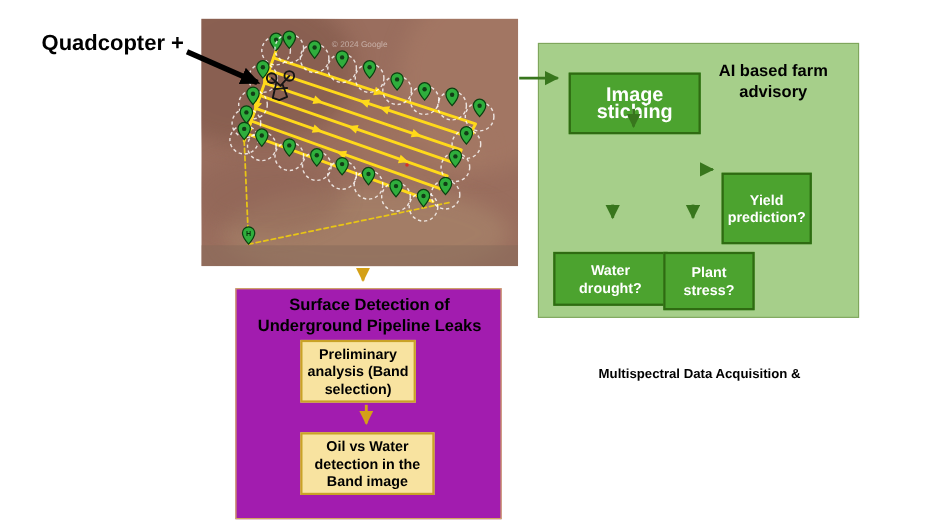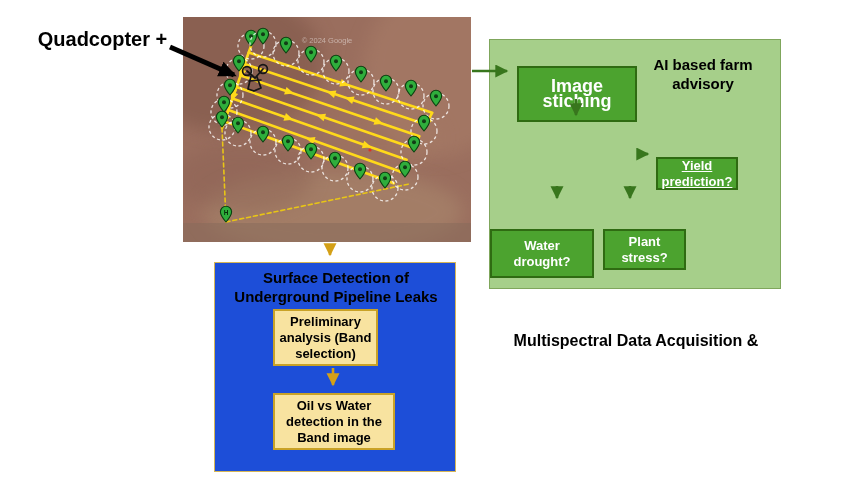--- a/index.html
+++ b/index.html
@@ -13,34 +13,34 @@
   }
   .gbox{background:#4CA32F;border:2px solid #2F6B12;color:#ffffff;font-size:13px;line-height:15.5px;padding:0 2px;}
   .gbox.big{font-size:18px;}
   .ybox{background:#F8E3A0;border:2px solid #C9A227;color:#000000;font-size:13px;line-height:16px;padding:0 3px;}
   .panel-green{
     position:absolute;left:489px;top:15px;width:292px;height:250px;
     background:#A6CF8A;border:1px solid #7FA65C;box-sizing:border-box;margin-top:24px;
   }
   .panel-yellow{
     position:absolute;left:214px;top:262px;width:242px;height:210px;
-    background:#1d4ed8;border:1px solid #D6B656;box-sizing:border-box;
+    background:#a21caf;border:1px solid #D6B656;box-sizing:border-box;
   }
   .panel-title{
     position:absolute;font-weight:bold;color:#000;text-align:center;
   }
   #farm-title{left:147px;top:16px;width:132px;font-size:15px;line-height:18.5px;}
   #pipe-title{left:10px;top:5px;width:222px;font-size:15px;line-height:19px;}
   #camera-label{
     position:absolute;left:25px;top:30px;width:155px;text-align:center;
     font-weight:bold;font-size:20px;line-height:18px;color:#000;
   }
   #main-title{
     position:absolute;left:458px;top:327px;width:356px;text-align:center;
-    font-weight:bold;font-size:16px;line-height:27px;color:#000;
+    font-weight:bold;font-size:12px;line-height:27px;color:#000;
   }
   #aerial{position:absolute;left:183px;top:17px;width:288px;height:225px;}
   #overlay{position:absolute;left:0;top:0;width:851px;height:481px;pointer-events:none;z-index:10;}
 </style>
 </head>
 <body>
 
 <div id="camera-label">
   <div>Quadcopter +</div>
 </div>
@@ -138,25 +138,25 @@
 
   <text x="144" y="26" font-size="7.5" fill="#ffffff" opacity="0.45" text-anchor="middle">© 2024 Google</text>
 </svg>
 
 <div class="panel-green">
   <div id="farm-title" class="panel-title">AI based farm advisory</div>
 
   <div class="box gbox big" style="left:27px;top:26px;width:120px;height:56px;">Image stiching</div>
 
 
-  <div class="box gbox" style="left:166px;top:117px;width:82px;height:33px;text-decoration:underline;">Yield prediction?</div>
+  <div class="box gbox" style="left:166px;top:117px;width:82px;height:65px;">Yield prediction?</div>
 
-  <div class="box gbox" style="left:0;top:189px;width:104px;height:49px;">Water drought?</div>
+  <div class="box gbox" style="left:13px;top:189px;width:104px;height:49px;">Water drought?</div>
 
-  <div class="box gbox" style="left:113px;top:189px;width:83px;height:41px;">Plant stress?</div>
+  <div class="box gbox" style="left:113px;top:189px;width:83px;height:53px;">Plant stress?</div>
 </div>
 
 <div class="panel-yellow">
   <div id="pipe-title" class="panel-title">Surface Detection of Underground Pipeline Leaks</div>
 
   <div class="box ybox" style="left:58px;top:46px;width:105px;height:57px;">Preliminary analysis (Band selection)</div>
 
   <div class="box ybox" style="left:58px;top:130px;width:122px;height:57px;">Oil vs Water detection in the Band image</div>
 </div>
 

